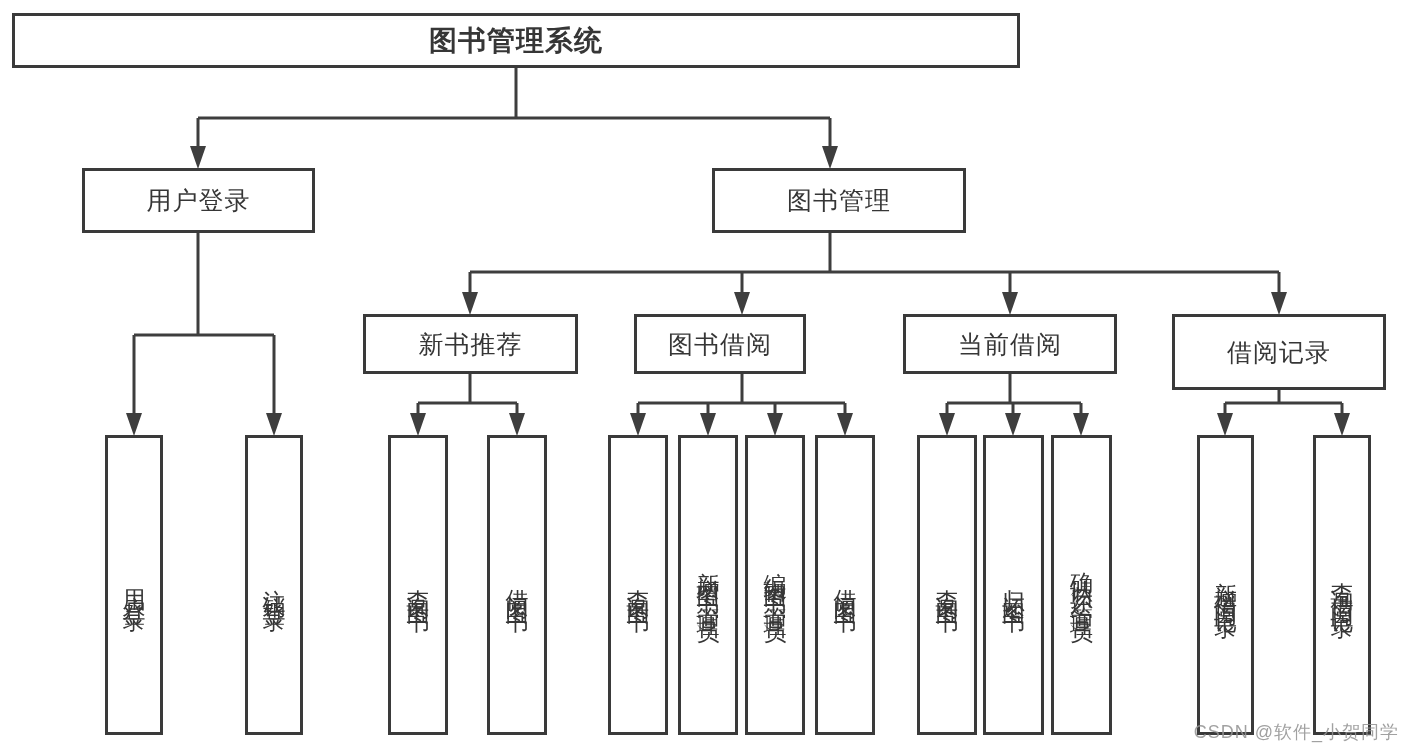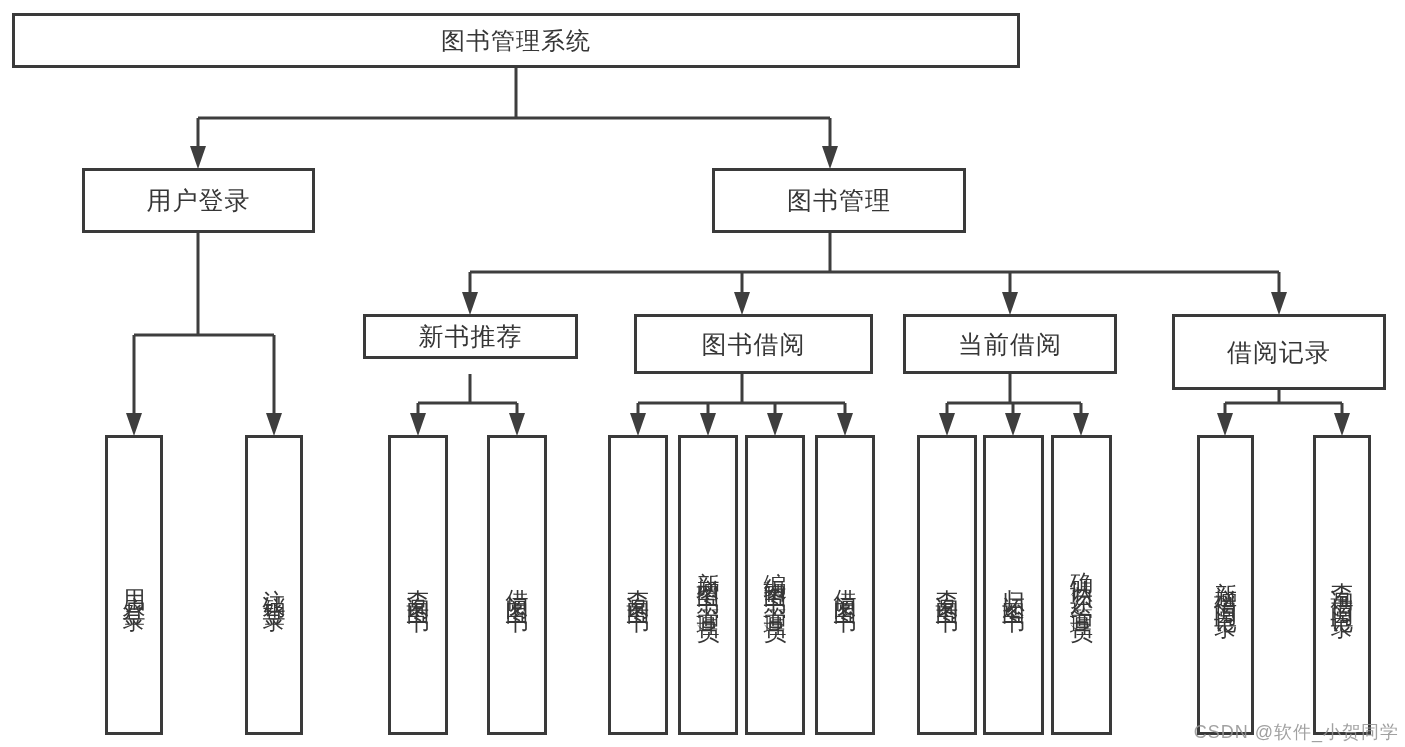--- a/index.html
+++ b/index.html
@@ -27,21 +27,22 @@
     justify-content: center;
     color: #363636;
     z-index: 2;
   }
   .hbox {
     font-size: 25px;
     letter-spacing: 1px;
     white-space: nowrap;
   }
   .rootbox {
-    font-size: 24px;
+    font-size: 28px;
+    font-weight: bold;
   }
   .leaf {
     writing-mode: vertical-rl;
     text-orientation: mixed;
     font-size: 23px;
     letter-spacing: 7px;
     line-height: 1;
     text-align: center;
   }
   .watermark {
@@ -96,24 +97,24 @@
     <span>图书管理系统</span>
   </div>
 
   <div class="box hbox" style="left:82px; top:168px; width:233px; height:65px;">
     <span>用户登录</span>
   </div>
   <div class="box hbox" style="left:712px; top:168px; width:254px; height:65px;text-align:center;">
     <span>图书管理</span>
   </div>
 
-  <div class="box hbox" style="left:363px; top:314px; width:215px; height:45px;">
+  <div class="box hbox" style="left:363px; top:314px; width:215px; height:60px;">
     <span>新书推荐</span>
   </div>
-  <div class="box hbox" style="left:634px; top:314px; width:239px; height:60px;">
+  <div class="box hbox" style="left:634px; top:314px; width:172px; height:60px;">
     <span>图书借阅</span>
   </div>
   <div class="box hbox" style="left:903px; top:314px; width:214px; height:60px;text-align:center;">
     <span>当前借阅</span>
   </div>
   <div class="box hbox" style="left:1172px; top:314px; width:214px; height:76px;">
     <span>借阅记录</span>
   </div>
 
   <div class="box leaf" style="left:105px; top:435px; width:58px; height:300px;">

